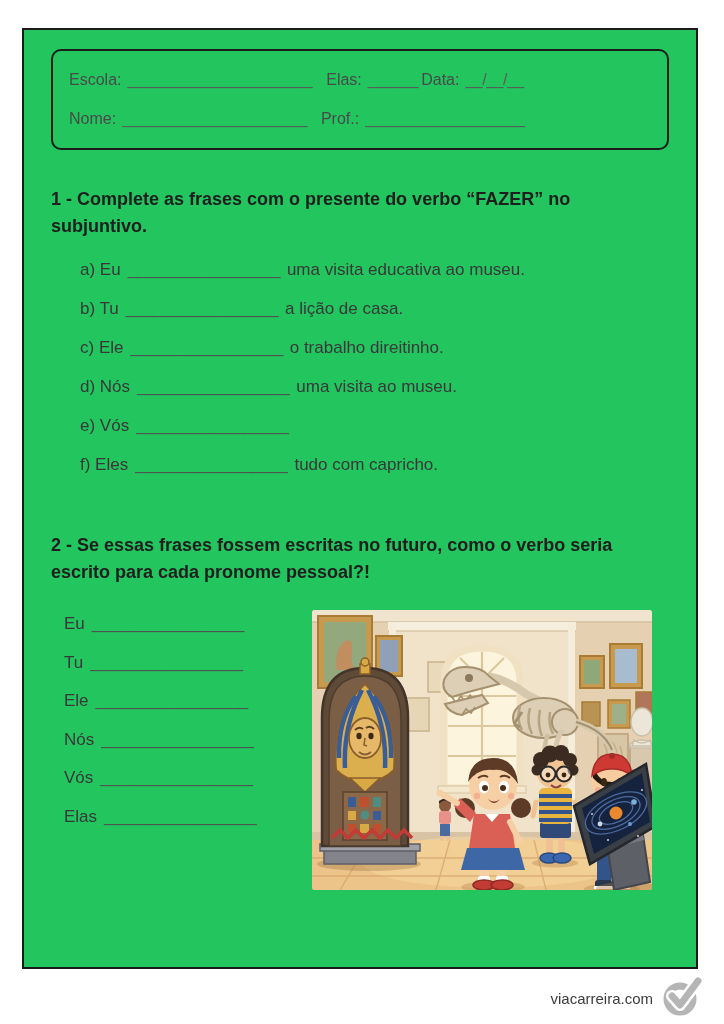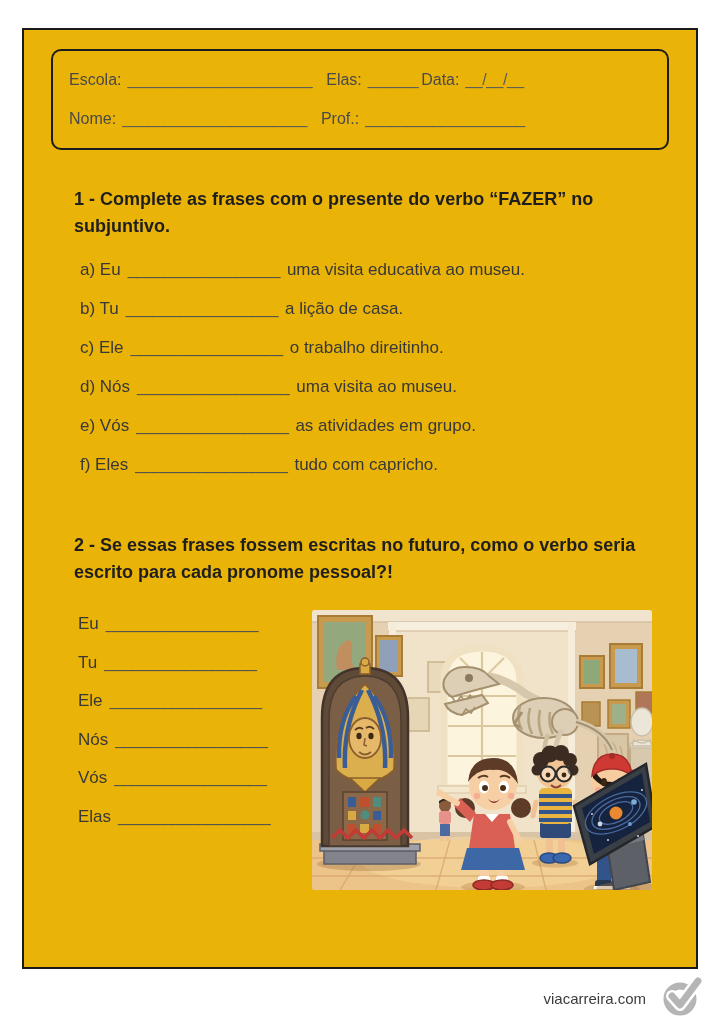--- a/index.html
+++ b/index.html
@@ -1,48 +1,48 @@
 <!DOCTYPE html>
 <html><head>
 <meta charset="utf-8">
 <style>
   html,body{margin:0;padding:0;background:#ffffff;}
   .sheet{position:relative;width:724px;height:1024px;background:#fff;
          font-family:"Liberation Sans",sans-serif;overflow:hidden;}
   .frame{position:absolute;left:22px;top:28px;width:676px;height:941px;
-         border:2px solid #1a1a1a;box-sizing:border-box;background:#eab308;}
+         border:2px solid #1a1a1a;box-sizing:border-box;background:#22c55e;}
   
   .header-box{position:absolute;left:27px;top:19px;width:618px;height:101px;
               border:2px solid #1c1c1c;border-radius:10px;box-sizing:border-box;
               display:flex;flex-direction:column;justify-content:space-evenly;
               padding:0 16px;font-size:16px;color:#4a4a4a;}
   .hrow{display:flex;align-items:baseline;white-space:nowrap;}
   .hlabel{margin-right:6px;}
   .hblank{color:#5a5a5a;letter-spacing:-0.5px;}
   .gap-lg{margin-right:14px;}
   .gap-md{margin-right:3px;}
   
-  .ex-title{position:absolute;left:50px;font-size:18px;font-weight:bold;
+  .ex-title{position:absolute;left:27px;font-size:18px;font-weight:bold;
             color:#1e1e1e;line-height:1.5;}
   #ex1-title{top:156px;width:566px;}
   #ex2-title{top:502px;width:600px;}
   
   .ex1-list{position:absolute;left:56px;top:220px;}
   .ex1-item{height:39px;display:flex;align-items:center;font-size:17px;color:#383838;}
   
-  .ex2-list{position:absolute;left:54px;top:575px;}
+  .ex2-list{position:absolute;left:40px;top:575px;}
   .ex2-row{height:38.5px;display:flex;align-items:center;font-size:17px;color:#383838;}
   .blank{color:#4f4f4f;letter-spacing:-0.5px;margin:0 7px;}
   .blank.tail{margin-right:0;}
   
   .illustration{position:absolute;left:288px;top:580px;width:340px;height:280px;
                 border-radius:3px;overflow:hidden;}
   
   .footer{position:absolute;left:0;top:974px;width:702px;display:flex;
-          justify-content:flex-end;align-items:center;gap:16px;}
+          justify-content:flex-end;align-items:center;gap:9px;}
   .footer-site{font-size:15px;color:#3c3c3c;}
 </style>
 </head>
 <body>
 
 <div class="sheet">
   <div class="frame">
 
     <div class="header-box">
       <div class="hrow">
@@ -79,21 +79,20 @@
         <span>o trabalho direitinho.</span>
       </div>
       <div class="ex1-item">
         <span>d) Nós</span>
         <span class="blank">_________________</span>
         <span>uma visita ao museu.</span>
       </div>
       <div class="ex1-item">
         <span>e) Vós</span>
         <span class="blank">_________________</span>
-        <span>as atividades em grupo.</span>
       </div>
       <div class="ex1-item">
         <span>f) Eles</span>
         <span class="blank">_________________</span>
         <span>tudo com capricho.</span>
       </div>
     </div>
 
     <div class="ex-title" id="ex2-title">2 - Se essas frases fossem escritas no futuro, como o verbo seria escrito para cada pronome pessoal?!</div>
     <div class="ex2-list">

